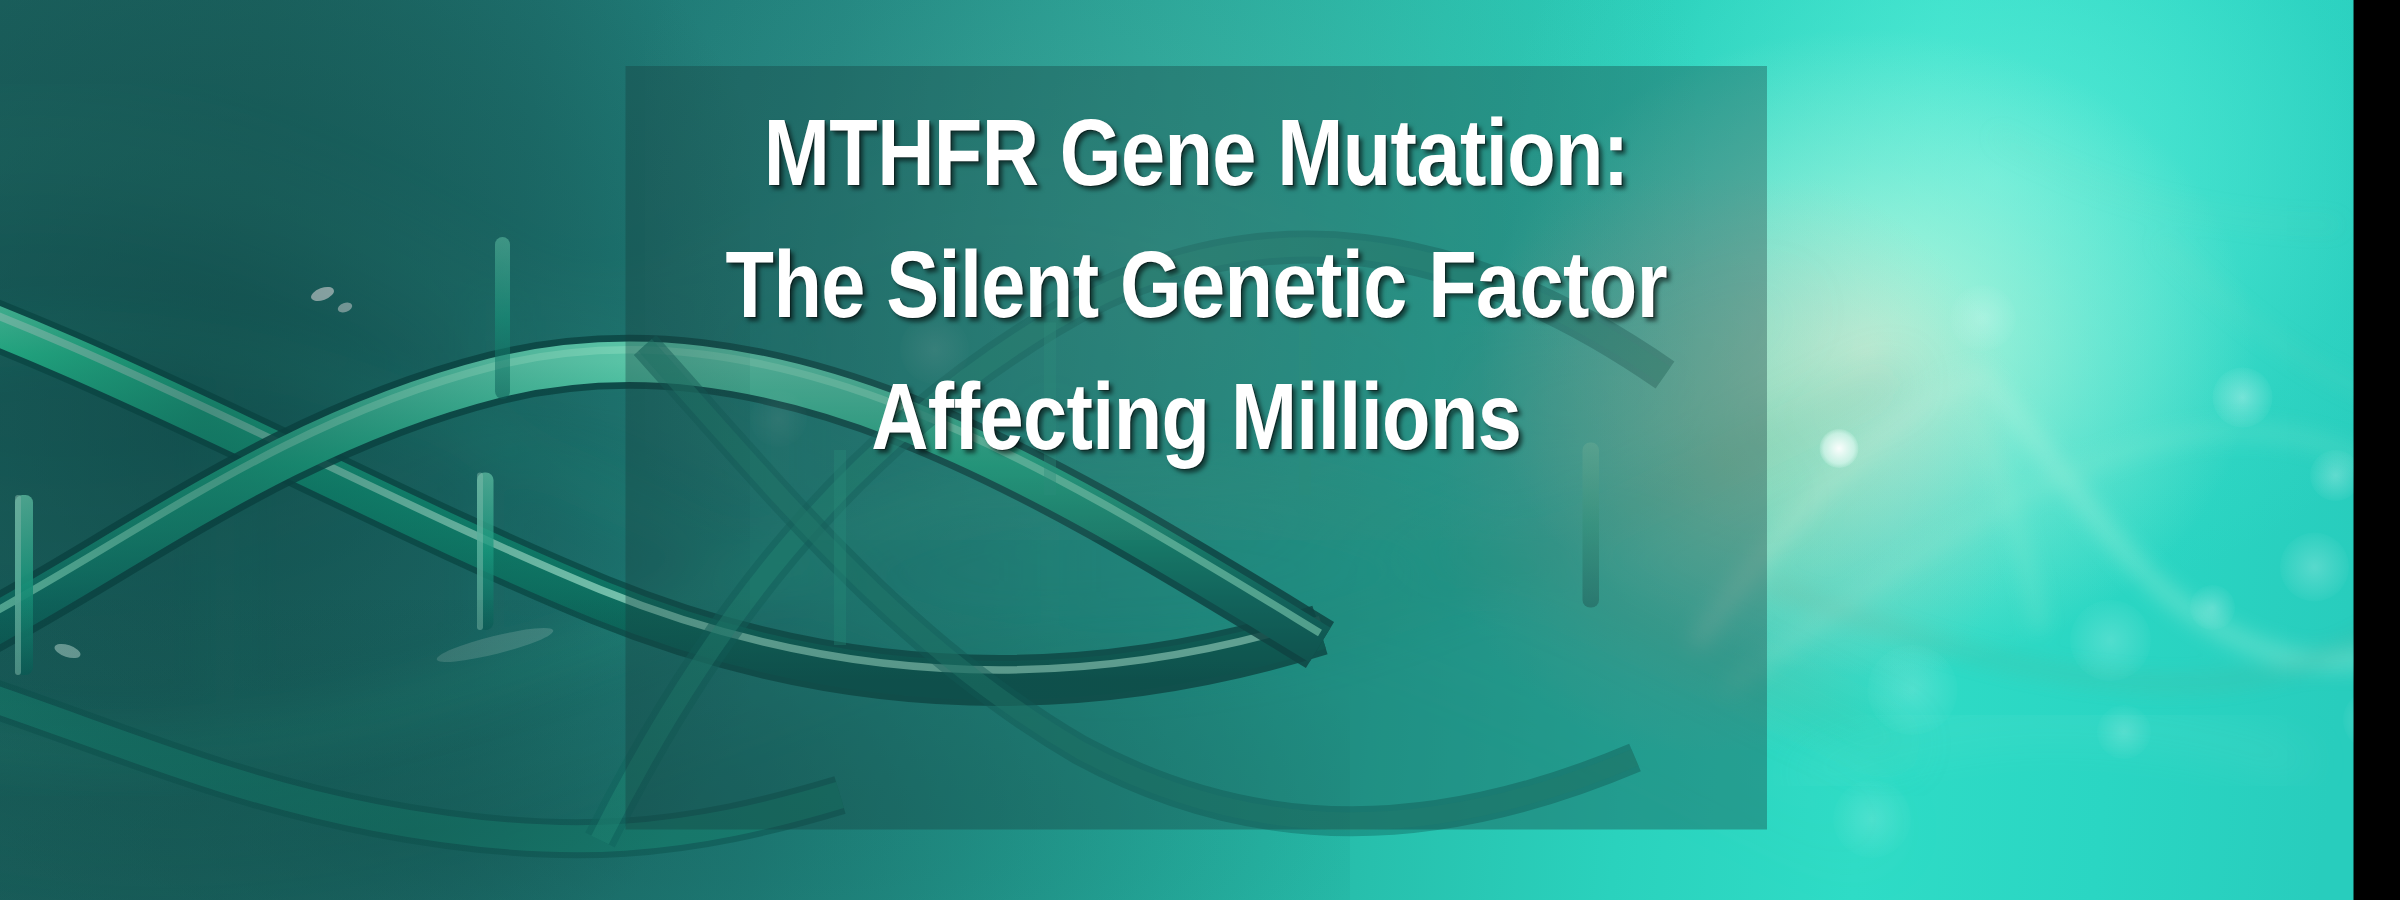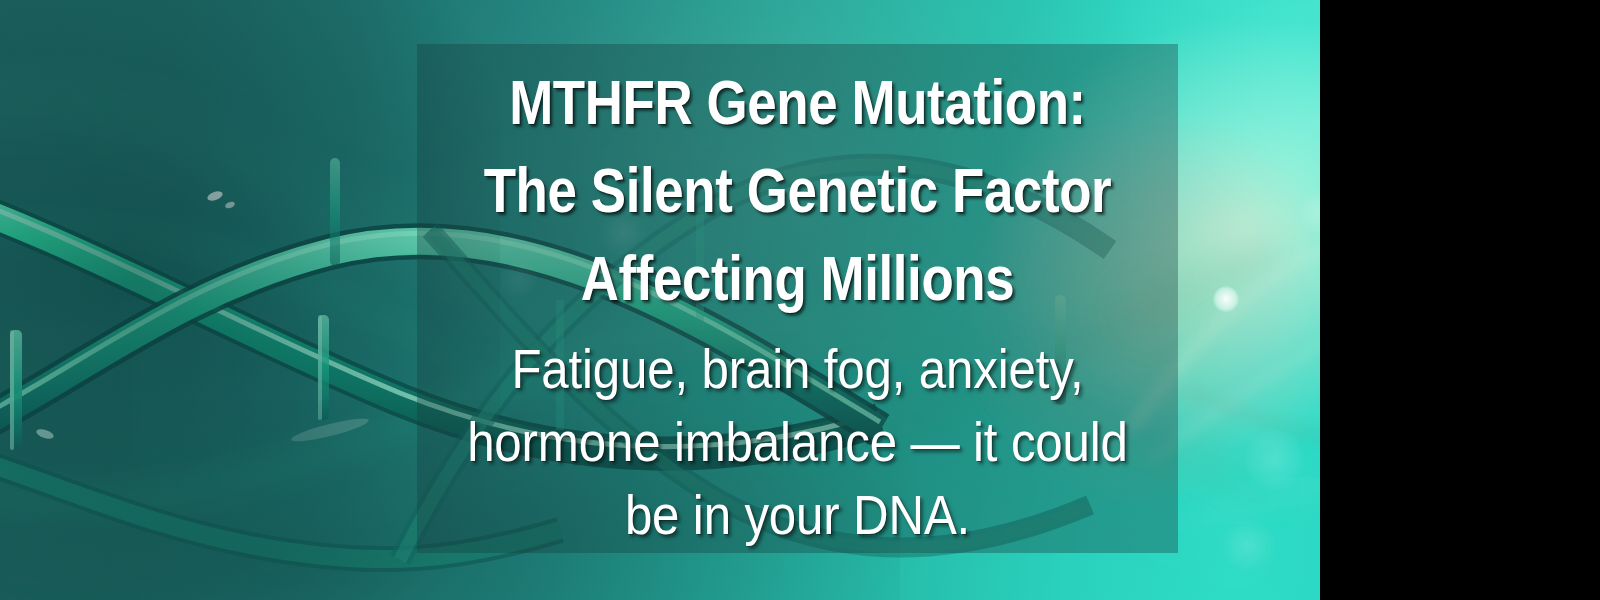--- a/index.html
+++ b/index.html
@@ -3,21 +3,21 @@
 <meta charset="utf-8">
 <title>MTHFR Gene Mutation Banner</title>
 <style>
   html, body {
     margin: 0;
     padding: 0;
     background: #000;
   }
   #banner {
     position: relative;
-    width: 1320px;
+    width: 1569px;
     height: 600px;
     overflow: hidden;
     font-family: "Liberation Sans", sans-serif;
     
     background:
       radial-gradient(ellipse 360px 300px at 1245px 235px, rgba(255,255,225,0.62) 0%, rgba(210,248,225,0.30) 42%, rgba(160,240,220,0.0) 72%),
       radial-gradient(ellipse 420px 360px at 1330px 120px, rgba(120,248,228,0.55) 0%, rgba(90,235,215,0.10) 60%, rgba(0,0,0,0) 80%),
       linear-gradient(96deg,
         #1d6562 0px,
         #1e6a66 180px,
@@ -245,21 +245,16 @@
   <div id="overlay-panel"></div>
 
   <div id="text-stack">
 
     <div id="headline-block">
       <div class="headline">MTHFR Gene Mutation:</div>
       <div class="headline">The Silent Genetic Factor</div>
       <div class="headline">Affecting Millions</div>
     </div>
 
-    <div id="subhead-block">
-      <div class="subline">Fatigue, brain fog, anxiety,</div>
-      <div class="subline">hormone imbalance — it could</div>
-      <div class="subline">be in your DNA.</div>
-    </div>
 
   </div>
 
 </div>
 
 </body></html>

